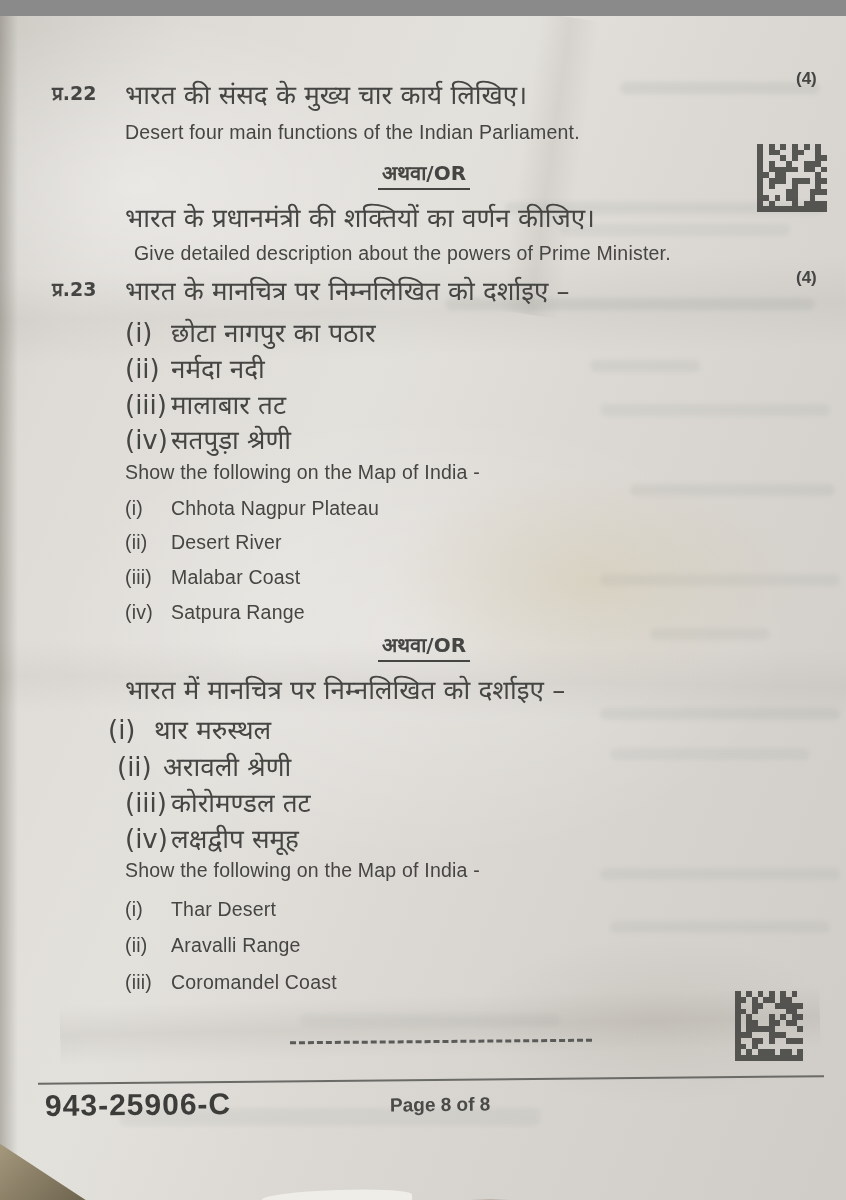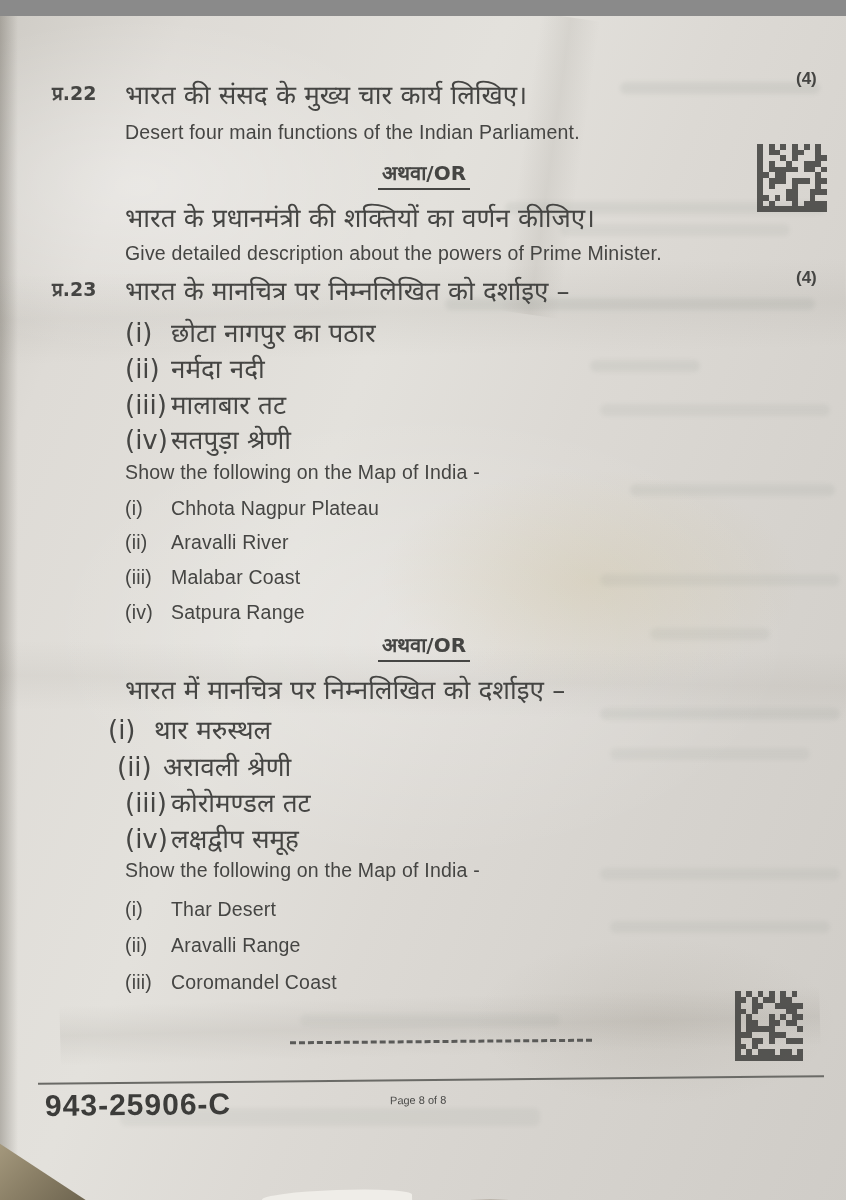--- a/index.html
+++ b/index.html
@@ -32,21 +32,21 @@
   .abs{position:absolute;white-space:nowrap;}
   .hindi{font-size:26px;font-family:"DejaVu Sans","Liberation Sans",sans-serif;}
   .eng{font-size:19.5px;letter-spacing:0.2px;}
   .qnum{font-size:19px;font-weight:bold;font-family:"DejaVu Sans","Liberation Sans",sans-serif;}
   .marks{font-size:17px;font-weight:bold;}
   .or{font-size:20px;font-weight:bold;border-bottom:2px solid #454543;padding:0 4px 2px 4px;font-family:"DejaVu Sans","Liberation Sans",sans-serif;}
   .romnum{display:inline-block;width:46px;}
   .dashes{position:absolute;left:290px;top:1024px;width:302px;border-top:3px dashed #5a5a58;transform:rotate(-0.5deg);}
   .footer-rule{position:absolute;left:38px;top:1063px;width:786px;height:1.6px;background:#6a6a66;transform:rotate(-0.55deg);}
   .paper-code{font-size:30px;font-weight:bold;letter-spacing:1px;color:#3c3c3a;}
-  .page-info{font-size:11px;font-weight:normal;color:#4a4a48;}
+  .page-info{font-size:19px;font-weight:bold;color:#4a4a48;}
 
   .dm{position:absolute;display:grid;grid-template-columns:repeat(12,1fr);grid-template-rows:repeat(12,1fr);opacity:0.82;}
   .dm div{width:100%;height:100%;}
   .dm .on{background:#3a3a38;}
 
   .corner-shadow{position:absolute;left:0;top:1118px;width:110px;height:82px;
     background:linear-gradient(135deg,#a89c80 0%,#8a7f66 40%,#5f5744 100%);
     clip-path:polygon(0 12%,100% 100%,0 100%);pointer-events:none;}
   .bottom-band{position:absolute;left:200px;top:1182px;width:646px;height:18px;
     background:linear-gradient(180deg,#6b5a42,#3f3324);
@@ -79,34 +79,34 @@
   <div class="ghost" style="left:610px;top:905px;width:220px;opacity:0.08"></div>
   <div class="ghost" style="left:300px;top:998px;width:260px;opacity:0.06"></div>
   <div class="ghost" style="left:120px;top:1092px;width:420px;height:18px;opacity:0.07"></div>
 
   <div class="abs qnum" style="left:52px;top:64px">प्र.22</div>
   <div class="abs hindi" style="left:125px;top:60px">भारत की संसद के मुख्य चार कार्य लिखिए।</div>
   <div class="abs marks" style="left:796px;top:53px">(4)</div>
   <div class="abs eng" style="left:125px;top:105px">Desert four main functions of the Indian Parliament.</div>
   <div class="abs or" style="left:378px;top:143px">अथवा/OR</div>
   <div class="abs hindi" style="left:125px;top:183px">भारत के प्रधानमंत्री की शक्तियों का वर्णन कीजिए।</div>
-  <div class="abs eng" style="left:125px;top:226px">Give detailed description about the powers of Prime Minister.</div>
+  <div class="abs eng" style="left:134px;top:226px">Give detailed description about the powers of Prime Minister.</div>
 
   <div class="abs qnum" style="left:52px;top:260px">प्र.23</div>
   <div class="abs hindi" style="left:125px;top:256px">भारत के मानचित्र पर निम्नलिखित को दर्शाइए –</div>
   <div class="abs marks" style="left:796px;top:252px">(4)</div>
 
   <div class="abs hindi" style="left:125px;top:298px"><span class="romnum">(i)</span><span>छोटा नागपुर का पठार</span></div>
   <div class="abs hindi" style="left:125px;top:334px"><span class="romnum">(ii)</span><span>नर्मदा नदी</span></div>
   <div class="abs hindi" style="left:125px;top:370px"><span class="romnum">(iii)</span><span>मालाबार तट</span></div>
   <div class="abs hindi" style="left:125px;top:405px"><span class="romnum">(iv)</span><span>सतपुड़ा श्रेणी</span></div>
 
   <div class="abs eng" style="left:125px;top:445px">Show the following on the Map of India -</div>
   <div class="abs eng" style="left:125px;top:481px"><span class="romnum">(i)</span><span>Chhota Nagpur Plateau</span></div>
-  <div class="abs eng" style="left:125px;top:515px"><span class="romnum">(ii)</span><span>Aravalli River</span></div>
+  <div class="abs eng" style="left:125px;top:515px"><span class="romnum">(ii)</span><span>Desert River</span></div>
   <div class="abs eng" style="left:125px;top:550px"><span class="romnum">(iii)</span><span>Malabar Coast</span></div>
   <div class="abs eng" style="left:125px;top:585px"><span class="romnum">(iv)</span><span>Satpura Range</span></div>
 
   <div class="abs or" style="left:378px;top:615px">अथवा/OR</div>
 
   <div class="abs hindi" style="left:125px;top:655px">भारत में मानचित्र पर निम्नलिखित को दर्शाइए –</div>
   <div class="abs hindi" style="left:108px;top:695px"><span class="romnum">(i)</span><span>थार मरुस्थल</span></div>
   <div class="abs hindi" style="left:117px;top:732px"><span class="romnum">(ii)</span><span>अरावली श्रेणी</span></div>
   <div class="abs hindi" style="left:125px;top:768px"><span class="romnum">(iii)</span><span>कोरोमण्डल तट</span></div>
   <div class="abs hindi" style="left:125px;top:804px"><span class="romnum">(iv)</span><span>लक्षद्वीप समूह</span></div>

